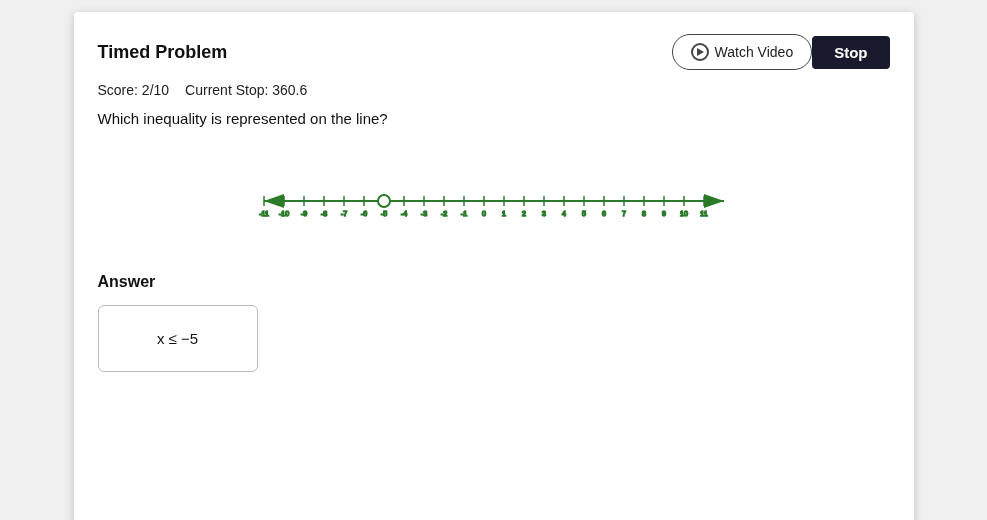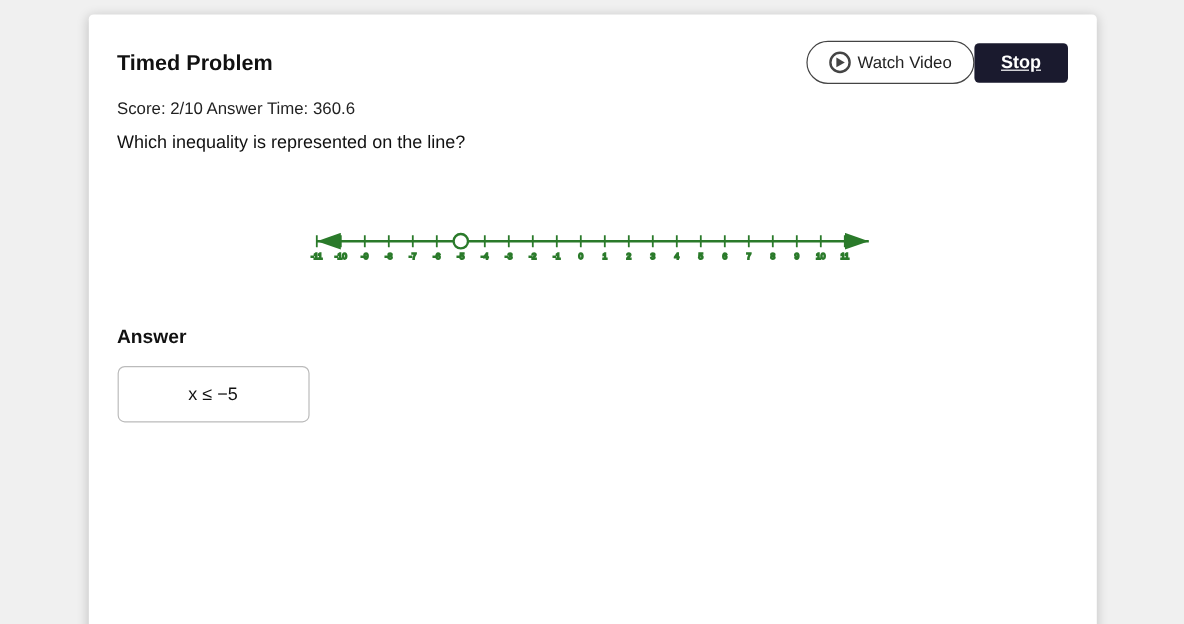--- a/index.html
+++ b/index.html
@@ -68,29 +68,28 @@
     }
     .stop-btn {
       background: #1a1a2e;
       color: #fff;
       border: none;
       border-radius: 4px;
       padding: 8px 22px;
       font-size: 15px;
       font-weight: bold;
       cursor: pointer;
-      text-decoration: underline;
     }
     
     .score-line {
       padding: 2px 40px 12px 24px;
       font-size: 14px;
       color: #222;
       display: flex;
-      gap: 3px;
+      gap: 16px;
     }
     
     .question {
       padding: 0 32px 16px 24px;
       font-size: 15px;
       color: #111;
     }
     
     .number-line-container {
       display: flex;
@@ -123,21 +122,21 @@
     }
     .answer-choices {
       display: flex;
       gap: 16px;
       justify-content: flex-start;
     }
     .answer-btn {
       border: 1.5px solid #bbb;
       border-radius: 6px;
       background: #fff;
-      padding: 14px 36px;
+      padding: 24px 36px;
       font-size: 15px;
       color: #111;
       cursor: pointer;
       min-width: 160px;
       text-align: center;
     }
   </style>
 </head>
 <body>
 
@@ -154,21 +153,21 @@
       </button>
       <button class="stop-btn">Stop</button>
     </div>
   </div>
 
   <div class="score-line">
     <span>
       <span>Score:</span>&nbsp;<span>2/10</span>
     </span>
     <span>
-      <span>Answer Time:</span>&nbsp;<span>360.6</span>
+      <span>Current Stop:</span>&nbsp;<span>360.6</span>
     </span>
   </div>
 
   <div class="question">
     <span>Which inequality is represented on the line?</span>
   </div>
 
   <div class="number-line-container">
     <div class="number-line-wrapper">
       <svg class="number-line-svg" viewBox="0 0 500 60" xmlns="http://www.w3.org/2000/svg">

